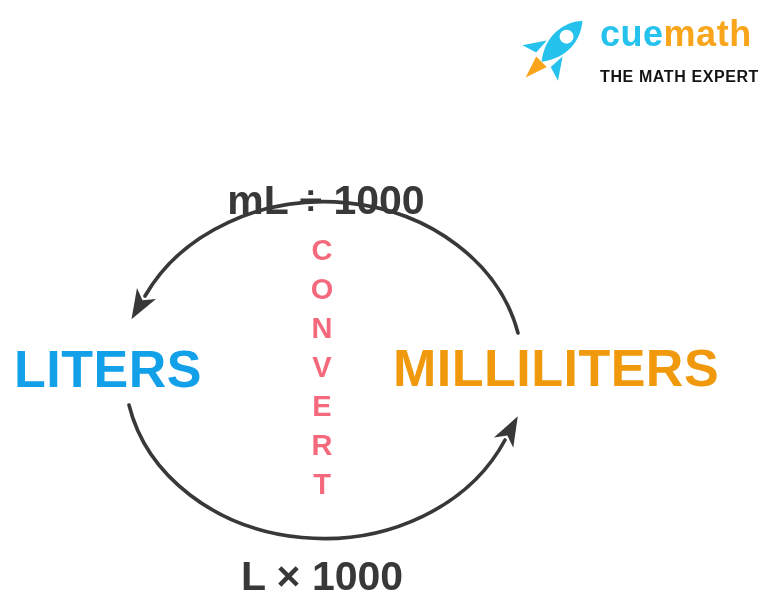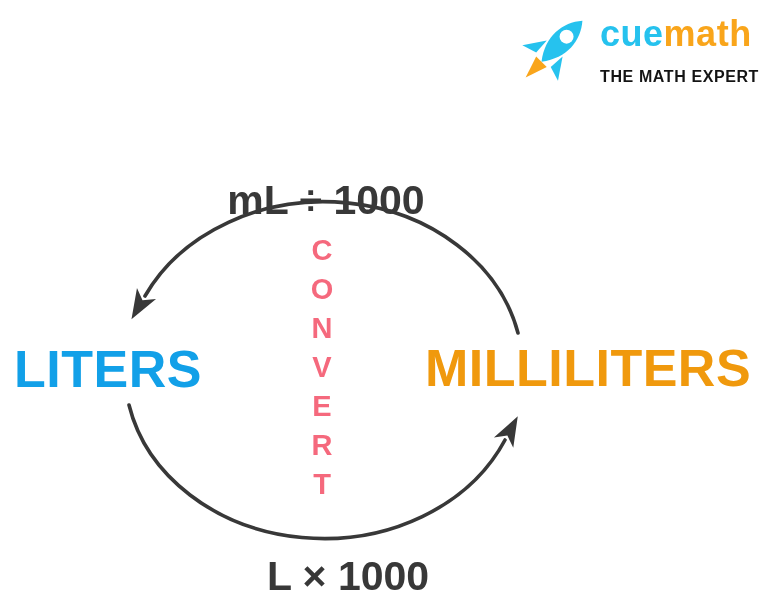--- a/index.html
+++ b/index.html
@@ -56,32 +56,32 @@
   
   .rule-label {
     position: absolute;
     transform: translateX(-50%);
     font-size: 41px;
     font-weight: 600;
     color: #383838;
     white-space: nowrap;
   }
   .top-rule    { left: 326px; top: 140px; margin-top: 37px; }
-  .bottom-rule { left: 322px; top: 553px; margin-left: 26px; }
+  .bottom-rule { left: 322px; top: 553px; }
 
   .unit-label {
     position: absolute;
     transform: translate(-50%, -50%);
     font-size: 52px;
     font-weight: 700;
     letter-spacing: 0.5px;
     white-space: nowrap;
   }
   .unit-left  { left: 108px; top: 369px; color: #12a0e8; }
-  .unit-right { left: 556px; top: 368px; color: #f0990d; margin-left: 32px; }
+  .unit-right { left: 556px; top: 368px; color: #f0990d; }
 
   .convert-col {
     position: absolute;
     left: 322px;
     top: 236px;
     transform: translateX(-50%);
     display: flex;
     flex-direction: column;
     align-items: center;
     gap: 11px;

